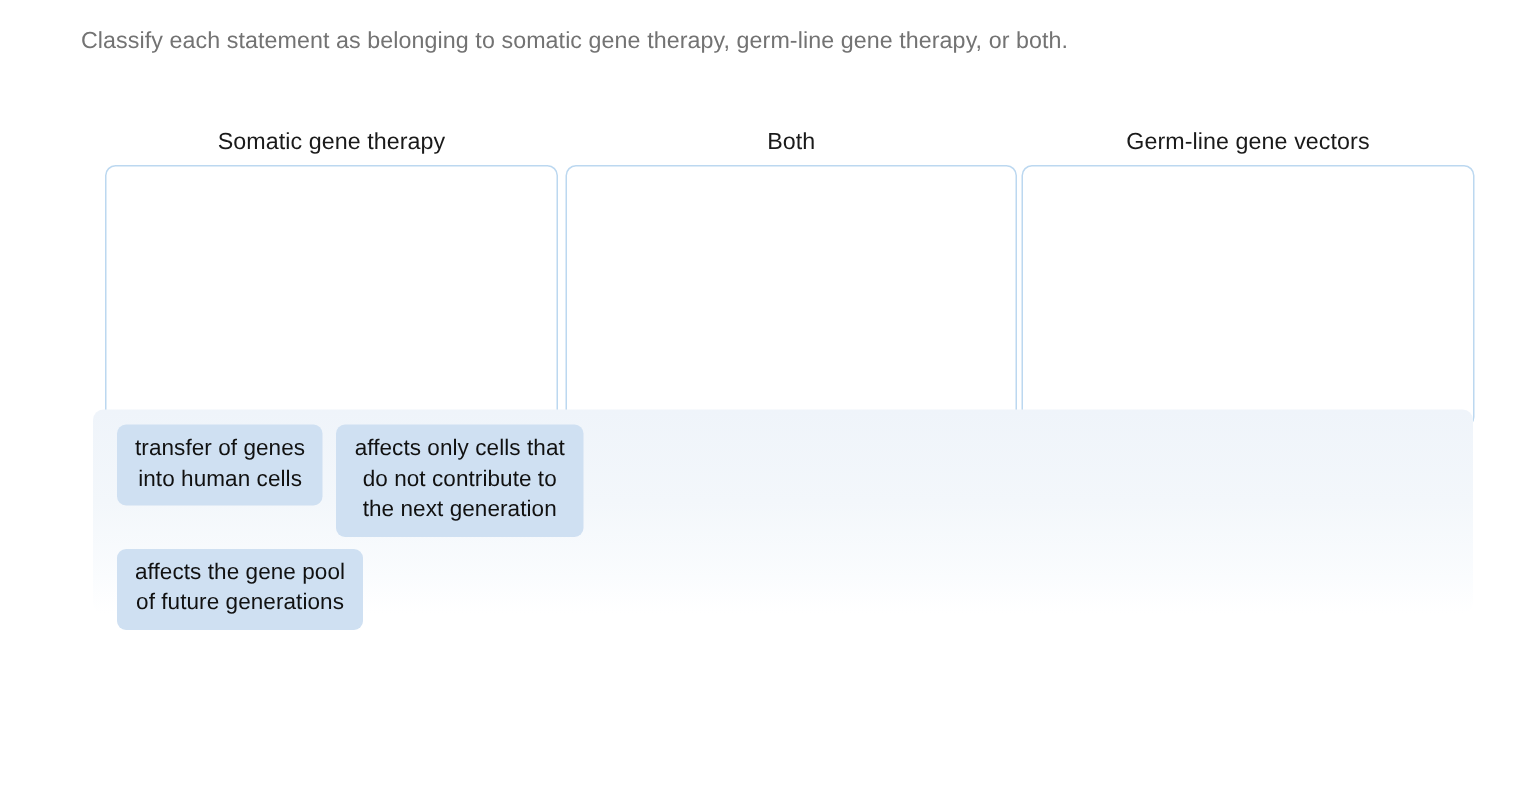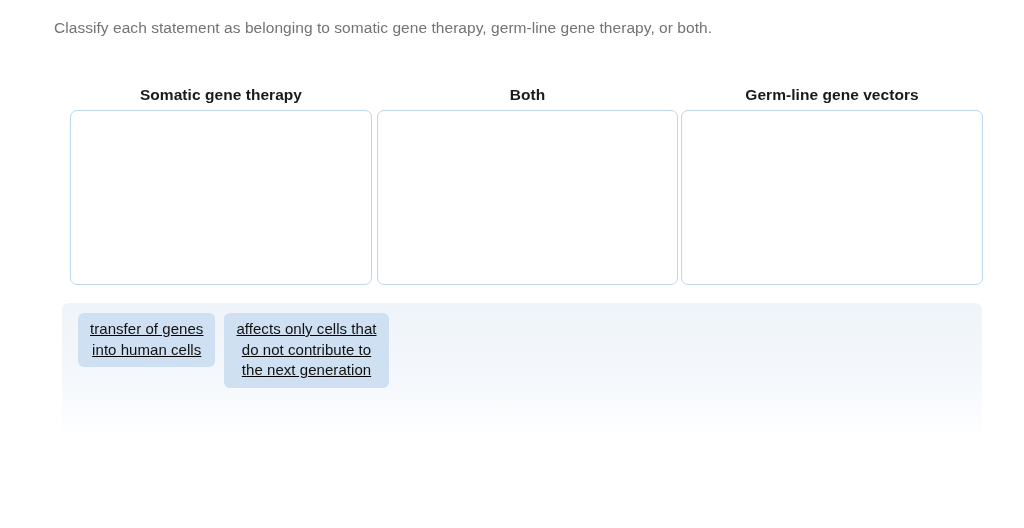--- a/index.html
+++ b/index.html
@@ -35,21 +35,20 @@
   .col-header {
     position: absolute;
     top: 84px;
     height: 22px;
     line-height: 22px;
     text-align: center;
     font-size: 15.5px;
     color: #1a1a1a;
     white-space: nowrap;
     letter-spacing: 0.05px;
-    font-weight: bold;
   }
   #header-0 { left: 70px;  width: 302px; }
   #header-1 { left: 377px; width: 301px; }
   #header-2 { left: 681px; width: 302px; }
 
   
   .dropzone {
     position: absolute;
     top: 110px;
     height: 175px;
@@ -59,28 +58,27 @@
     border-radius: 7px;
   }
   #dropzone-0 { left: 70px;  width: 302px; }
   #dropzone-1 { left: 377px; width: 301px; }
   #dropzone-2 { left: 681px; width: 302px; }
 
   
   #tile-tray {
     position: absolute;
     left: 62px;
-    top: 303px;
+    top: 273px;
     width: 920px;
     height: 136px;
     box-sizing: border-box;
     border-radius: 7px;
     background: linear-gradient(to bottom, #eff4fa 0%, #f3f7fb 45%, #fafcfe 82%, #ffffff 100%);
     padding: 10px 0 0 0;
-    text-decoration: underline;
   }
   .tile-row {
     display: flex;
     align-items: flex-start;
     margin-left: 16px;
   }
   #tile-row-0 { margin-bottom: 8px; }
 
   .tile {
     background: #cfe0f2;
@@ -112,14 +110,15 @@
 <div id="dropzone-0" class="dropzone"></div>
 <div id="dropzone-1" class="dropzone"></div>
 <div id="dropzone-2" class="dropzone"></div>
 
 <div id="tile-tray">
   <div id="tile-row-0" class="tile-row">
       <div class="tile">transfer of genes<br>into human cells</div>
       <div class="tile">affects only cells that<br>do not contribute to<br>the next generation</div>
     </div>
   <div id="tile-row-1" class="tile-row">
+      <div class="tile">affects the gene pool<br>of future generations</div>
     </div>
 </div>
 
 </body></html>

